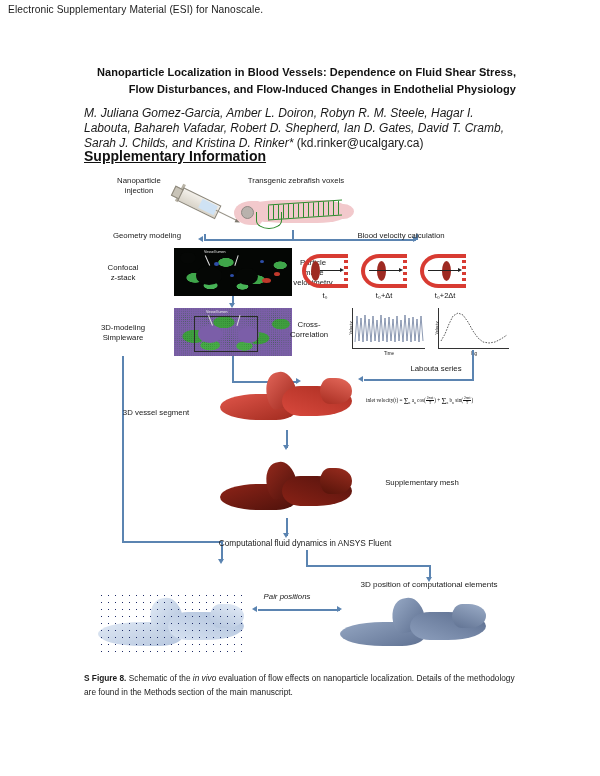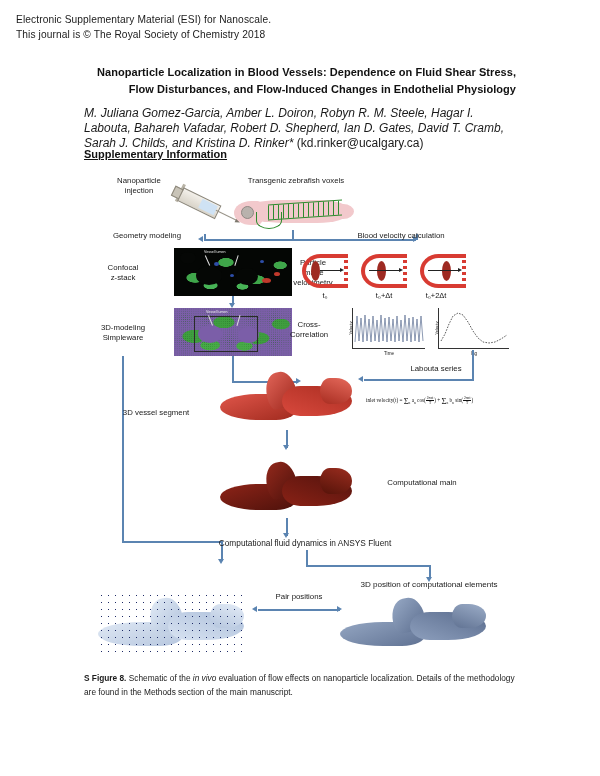--- a/index.html
+++ b/index.html
@@ -2,39 +2,39 @@
 <html><head>
 <meta charset="utf-8">
 <style>
   html,body{margin:0;padding:0;background:#8a8a8a;}
   body{font-family:"Liberation Sans",sans-serif;}
   .page{
     position:relative;width:600px;height:776px;background:#ffffff;
     overflow:hidden;
   }
   .esi{
-    position:absolute;left:16px;top:3px;width:560px;
-    font-size:10.2px;line-height:14.5px;color:#1b1b1b;letter-spacing:.1px;margin-top:10px;
+    position:absolute;left:8px;top:3px;width:560px;
+    font-size:10.2px;line-height:14.5px;color:#1b1b1b;letter-spacing:.1px;
   }
   .esi div{white-space:nowrap;}
 
   .title{
     position:absolute;left:84px;top:64px;width:432px;
     font-size:11px;line-height:16.5px;font-weight:bold;color:#111;
     letter-spacing:.05px;
     text-align:right;
   }
   .authors{
     position:absolute;left:84px;top:106px;width:434px;
     font-size:12px;line-height:15px;font-style:italic;color:#1b1b1b;
   }
   .authors .corr{font-style:normal;}
   .suppinfo{
     position:absolute;left:84px;top:148px;
-    font-size:11px;font-weight:bold;color:#111;
+    font-size:14px;font-weight:bold;color:#111;
     text-decoration:underline;
   }
 
   
   .figure{position:absolute;left:80px;top:168px;width:440px;height:480px;}
   .lbl{
     position:absolute;font-size:7.8px;color:#1a1a1a;line-height:10px;
     text-align:center;white-space:pre-line;
   }
 
@@ -185,21 +185,20 @@
   .caption b{font-weight:bold;}
   .caption i{font-style:italic;}
 </style>
 </head>
 <body>
 
 <div class="page">
 
   <div class="esi">
     <div>Electronic Supplementary Material (ESI) for Nanoscale.</div>
-    <div>This journal is © The Royal Society of Chemistry 2018</div>
   </div>
 
   <div class="title">Nanoparticle Localization in Blood Vessels: Dependence on Fluid Shear Stress, Flow Disturbances, and Flow-Induced Changes in Endothelial Physiology</div>
 
   <div class="authors">
     <span>M. Juliana Gomez-Garcia, Amber L. Doiron, Robyn R. M. Steele, Hagar I. Labouta, Bahareh Vafadar, Robert D. Shepherd, Ian D. Gates, David T. Cramb, Sarah J. Childs, and Kristina D. Rinker*</span><span class="corr"> (kd.rinker@ucalgary.ca)</span>
   </div>
 
   <div class="suppinfo">Supplementary Information</div>
 
@@ -295,21 +294,21 @@
     <div class="tube" style="left:340px;top:86px;">
       <div class="tube-wall"></div>
         <div class="tube-dash"></div>
       <div class="tube-cell" style="left:22px;"></div>
       <div class="tube-ar" style="left:8px;width:32px;"></div>
       <div class="tube-arh" style="left:38px;"></div>
     </div>
 
     <div class="tlab" style="left:215px;top:123px;">t₀</div>
     <div class="tlab" style="left:274px;top:123px;">t₀+Δt</div>
-    <div class="tlab" style="left:326px;top:123px;">t₀+2Δt</div>
+    <div class="tlab" style="left:335px;top:123px;">t₀+2Δt</div>
 
     <div class="lbl" style="left:196px;top:152px;width:66px;">Cross-
 Correlation</div>
 
     <div class="plot" style="left:272px;top:140px;width:72px;height:40px;">
       <div class="ylab">Velocity</div>
       <div class="xlab">Time</div>
       <svg width="72" height="40" style="position:absolute;left:0;top:0;">
         <polyline fill="none" stroke="#5b6f92" stroke-width=".7" points="2,34 4,8 6,33 8,10 10,34 12,7 14,33 16,11 18,34 20,8 22,33 24,12 26,34 28,7 30,33 32,10 34,34 36,9 38,33 40,11 42,34 44,8 46,33 48,12 50,34 52,7 54,33 56,10 58,34 60,9 62,33 64,11 66,34 68,8 70,33"></polyline>
       </svg>
@@ -362,35 +361,35 @@
     <div class="ahead down" style="left:203px;top:277px;"></div>
 
     <div class="vessel" style="left:140px;top:286px;width:132px;height:62px;overflow:hidden;">
       <div class="v-seg" style="left:0px;top:30px;width:78px;height:26px;background:linear-gradient(160deg,#8e2418,#4d110b);border-radius:50% 28% 28% 50%/50%;"></div>
       <div class="v-seg" style="left:46px;top:8px;width:30px;height:36px;background:linear-gradient(140deg,#94291c,#4f120c);border-radius:44% 44% 20% 20%/60% 60% 40% 40%;transform:rotate(-12deg);"></div>
       <div class="v-seg" style="left:62px;top:22px;width:70px;height:30px;background:linear-gradient(20deg,#8a2216,#55130d);border-radius:26% 50% 50% 26%/50%;"></div>
       <div class="v-seg" style="left:100px;top:14px;width:32px;height:26px;background:linear-gradient(200deg,#9b2d1f,#551309);border-radius:30% 50% 50% 30%/50%;"></div>
       <div class="mesh-grain"></div>
     </div>
 
-    <div class="lbl" style="left:284px;top:310px;width:116px;">Computational main</div>
+    <div class="lbl" style="left:284px;top:310px;width:116px;">Supplementary mesh</div>
 
     <div class="arrow v" style="left:206px;top:350px;height:18px;"></div>
     <div class="ahead down" style="left:203px;top:365px;"></div>
 
     <div class="lbl" style="left:110px;top:370px;width:230px;font-size:8.3px;">Computational fluid dynamics in ANSYS Fluent</div>
 
     <div class="arrow v" style="left:226px;top:382px;height:16px;"></div>
     <div class="arrow h" style="left:226px;top:397px;width:124px;"></div>
     <div class="arrow v" style="left:349px;top:397px;height:14px;"></div>
     <div class="ahead down" style="left:346px;top:409px;"></div>
 
     <div class="lbl" style="left:244px;top:412px;width:210px;font-size:8.1px;">3D position of computational elements</div>
 
-    <div class="lbl" style="left:168px;top:424px;width:102px;">Pair positions</div>
+    <div class="lbl" style="left:156px;top:424px;width:102px;font-style:italic;">Pair positions</div>
     <div class="arrow h" style="left:178px;top:441px;width:82px;"></div>
     <div class="ahead left" style="left:172px;top:438px;"></div>
     <div class="ahead right" style="left:257px;top:438px;"></div>
 
     <div class="vessel" style="left:18px;top:424px;width:146px;height:60px;overflow:hidden;">
       <div class="v-seg" style="left:0px;top:30px;width:86px;height:24px;background:linear-gradient(160deg,#dfe8f4,#b6c6de);border-radius:50% 28% 28% 50%/50%;"></div>
       <div class="v-seg" style="left:52px;top:6px;width:32px;height:34px;background:linear-gradient(140deg,#e2ebf6,#b2c3dc);border-radius:44% 44% 20% 20%/60% 60% 40% 40%;transform:rotate(-12deg);"></div>
       <div class="v-seg" style="left:70px;top:20px;width:76px;height:28px;background:linear-gradient(20deg,#d8e3f2,#aec0da);border-radius:26% 50% 50% 26%/50%;"></div>
       <div class="v-seg" style="left:112px;top:12px;width:34px;height:24px;background:linear-gradient(200deg,#e4ecf7,#b4c5dd);border-radius:30% 50% 50% 30%/50%;"></div>
       <div class="blob-grain-d"></div>

